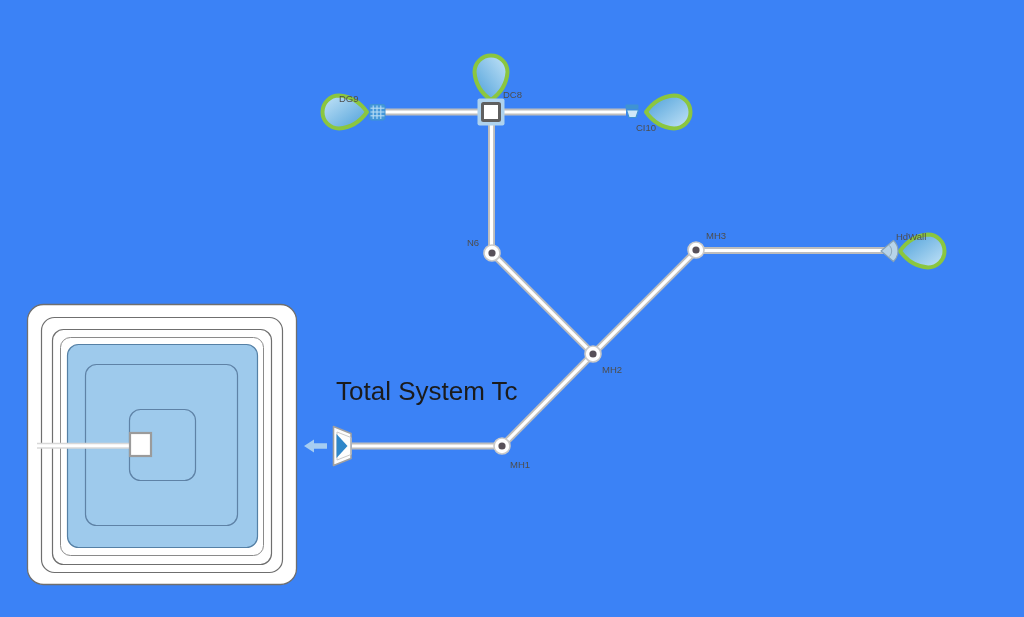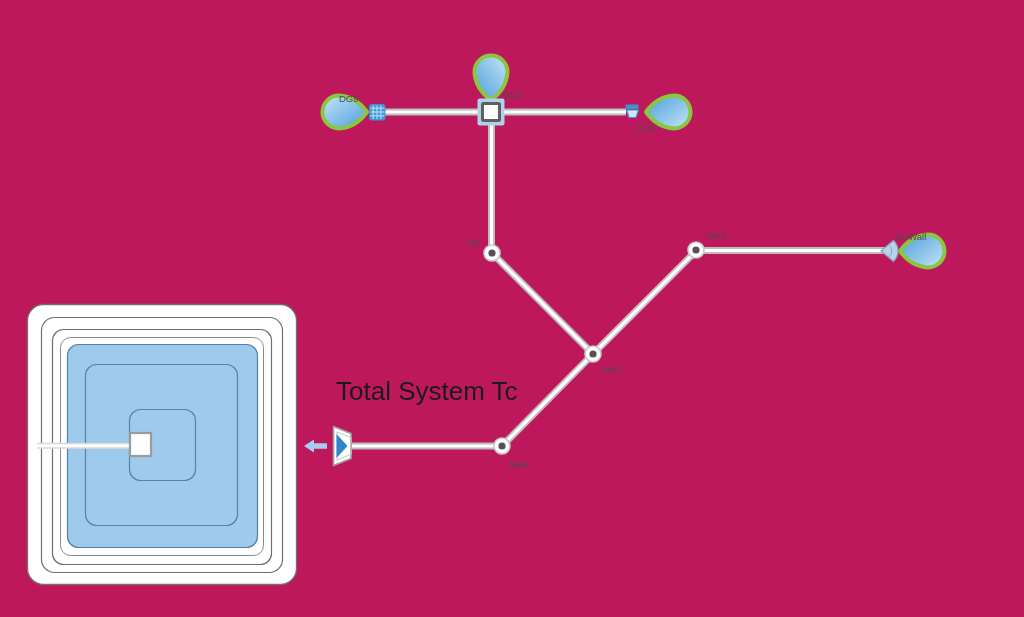--- a/index.html
+++ b/index.html
@@ -1,16 +1,16 @@
 <!DOCTYPE html>
 <html><head>
 <meta charset="utf-8">
 <style>
   html,body{margin:0;padding:0;background:#ffffff;}
-  #stage{position:relative;width:1024px;height:617px;background:#be185d;overflow:hidden;
+  #stage{position:relative;width:1024px;height:617px;background:#3b82f6;overflow:hidden;
          font-family:"Liberation Sans",sans-serif;}
   svg{position:absolute;left:0;top:0;}
   svg text.node-label{font-family:"Liberation Sans",sans-serif;font-size:9.5px;fill:#4d4d4d;}
   svg text.annotation{font-family:"Liberation Sans",sans-serif;font-size:26px;fill:#1b1b1b;}
 </style>
 </head>
 <body>
 
 <div id="stage">
 <svg width="1024" height="617" viewBox="0 0 1024 617" xmlns="http://www.w3.org/2000/svg">

